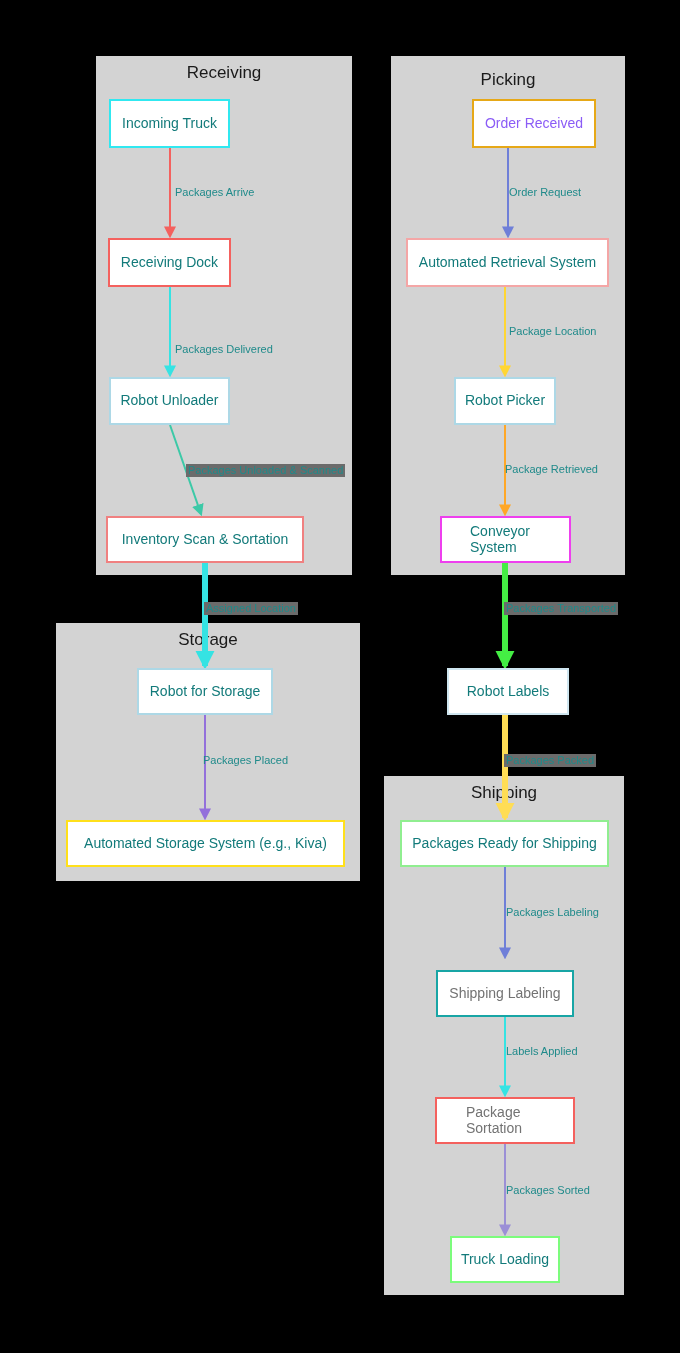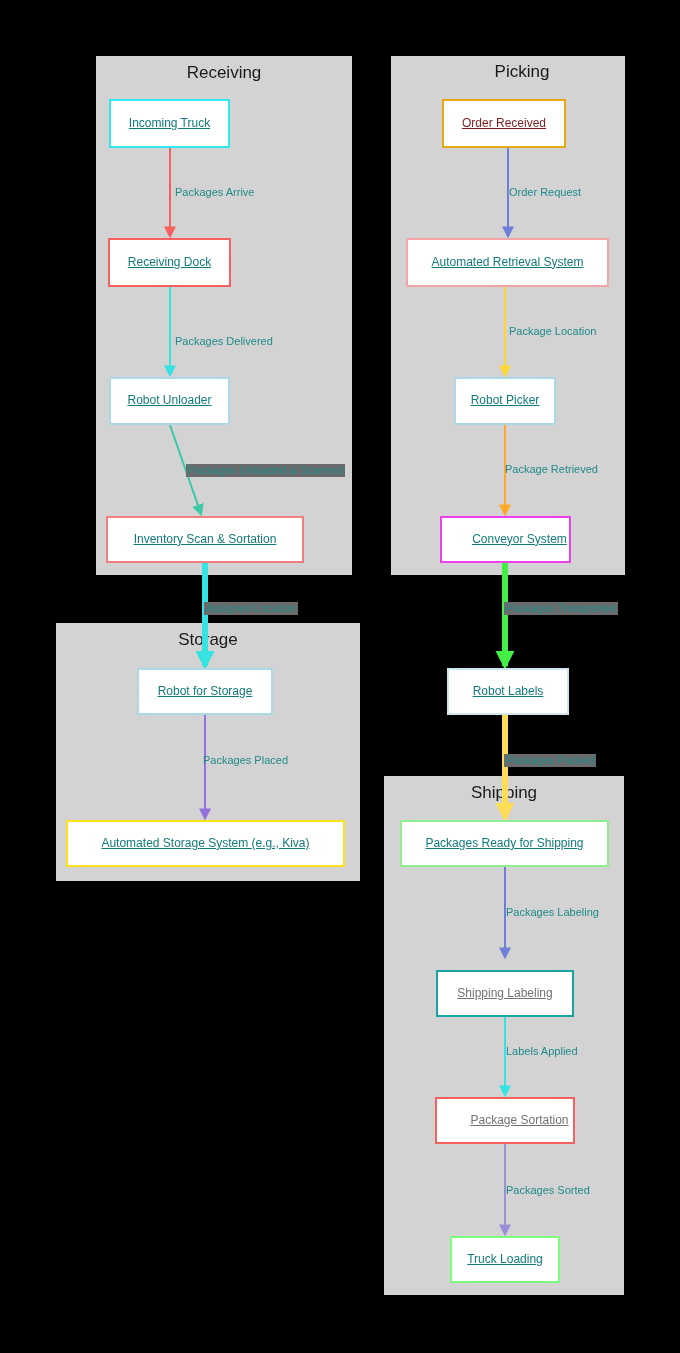--- a/index.html
+++ b/index.html
@@ -35,26 +35,25 @@
     font-family: "Liberation Sans", sans-serif;
     white-space: nowrap;
   }
   .node {
     position: absolute;
     background: #ffffff;
     box-sizing: border-box;
     display: flex;
     align-items: center;
     justify-content: center;
-    font-size: 12px;
+    font-size: 14px;
     color: #127a7a;
-    text-align: right;
+    text-align: left;
     line-height: 1.1;
     font-family: "Liberation Sans", sans-serif;
-    text-decoration: underline;
   }
   .edge-label {
     position: absolute;
     font-size: 11px;
     color: #1f8a8a;
     white-space: nowrap;
     font-family: "Liberation Sans", sans-serif;
     line-height: 1;
   }
   .edge-label.onpanel {
@@ -74,21 +73,21 @@
   }
 </style>
 </head>
 <body>
 
 <div id="canvas">
   <div id="panels">
       <div class="panel" style="left: 96px; top: 56px; width: 256px; height: 519px; background: rgb(211, 211, 211);"></div>
       <div class="panel-title" style="left: 96px; width: 256px; top: 63px;">Receiving</div>
       <div class="panel" style="left: 391px; top: 56px; width: 234px; height: 519px; background: rgb(211, 211, 211);"></div>
-      <div class="panel-title" style="left: 391px; width: 234px; top: 62px; padding-left: 14px;">Picking</div>
+      <div class="panel-title" style="left: 391px; width: 234px; top: 70px;">Picking</div>
       <div class="panel" style="left: 56px; top: 623px; width: 304px; height: 258px; background: rgb(211, 211, 211);"></div>
       <div class="panel-title" style="left: 56px; width: 304px; top: 630px;">Storage</div>
       <div class="panel" style="left: 384px; top: 776px; width: 240px; height: 519px; background: rgb(211, 211, 211);"></div>
       <div class="panel-title" style="left: 384px; width: 240px; top: 783px;">Shipping</div>
     </div>
   <svg class="arrows" id="arrows" viewBox="0 0 680 1353" xmlns="http://www.w3.org/2000/svg">
     <defs id="arrow-defs">
         <marker id="arrow-e1" viewBox="0 0 10 10" refX="8" refY="5" markerWidth="6" markerHeight="6" orient="auto-start-reverse" markerUnits="strokeWidth">
           <path d="M 0 0 L 10 5 L 0 10 z" fill="#f4615e"></path>
         </marker>
@@ -143,35 +142,35 @@
         <line x1="505" y1="867" x2="505" y2="957" stroke="#6f7fd8" stroke-width="2" marker-end="url(#arrow-e11)"></line>
         <line x1="505" y1="1006" x2="505" y2="1095" stroke="#35e3e3" stroke-width="2" marker-end="url(#arrow-e12)"></line>
         <line x1="505" y1="1144" x2="505" y2="1234" stroke="#9b8fd6" stroke-width="2" marker-end="url(#arrow-e13)"></line>
       </g>
   </svg>
   <div id="nodes">
       <div class="node" style="left: 109px; top: 99px; width: 121px; height: 49px; border: 2px solid rgb(48, 232, 240); color: rgb(18, 122, 122);">Incoming Truck</div>
       <div class="node" style="left: 108px; top: 238px; width: 123px; height: 49px; border: 2px solid rgb(244, 97, 94); color: rgb(18, 122, 122);">Receiving Dock</div>
       <div class="node" style="left: 109px; top: 377px; width: 121px; height: 48px; border: 2px solid rgb(173, 216, 230); color: rgb(18, 122, 122);">Robot Unloader</div>
       <div class="node" style="left: 106px; top: 516px; width: 198px; height: 47px; border: 2px solid rgb(240, 128, 128); color: rgb(18, 122, 122);">Inventory Scan &amp; Sortation</div>
-      <div class="node" style="left: 442px; top: 99px; width: 124px; height: 49px; border: 2px solid rgb(230, 168, 23); color: #7f1d1d;">Order Received</div>
+      <div class="node" style="left: 472px; top: 99px; width: 124px; height: 49px; border: 2px solid rgb(230, 168, 23); color: #8b5cf6;">Order Received</div>
       <div class="node" style="left: 406px; top: 238px; width: 203px; height: 49px; border: 2px solid rgb(244, 166, 166); color: rgb(18, 122, 122);">Automated Retrieval System</div>
       <div class="node" style="left: 454px; top: 377px; width: 102px; height: 48px; border: 2px solid rgb(173, 216, 230); color: rgb(18, 122, 122);">Robot Picker</div>
       <div class="node" style="left: 440px; top: 516px; width: 131px; height: 47px; border: 2px solid rgb(238, 63, 238); color: rgb(18, 122, 122); padding-left: 28px;">Conveyor System</div>
       <div class="node" style="left: 137px; top: 668px; width: 136px; height: 47px; border: 2px solid rgb(173, 216, 230); color: rgb(18, 122, 122);">Robot for Storage</div>
       <div class="node" style="left: 66px; top: 820px; width: 279px; height: 47px; border: 2px solid rgb(255, 224, 27); color: rgb(18, 122, 122);">Automated Storage System (e.g., Kiva)</div>
       <div class="node" style="left: 447px; top: 668px; width: 122px; height: 47px; border: 2px solid rgb(207, 230, 240); color: rgb(18, 122, 122);">Robot Labels</div>
       <div class="node" style="left: 400px; top: 820px; width: 209px; height: 47px; border: 2px solid rgb(144, 238, 144); color: rgb(18, 122, 122);">Packages Ready for Shipping</div>
       <div class="node" style="left: 436px; top: 970px; width: 138px; height: 47px; border: 2px solid rgb(24, 165, 165); color: #737373;">Shipping Labeling</div>
       <div class="node" style="left: 435px; top: 1097px; width: 140px; height: 47px; border: 2px solid rgb(244, 97, 94); color: #737373; padding-left: 29px;">Package Sortation</div>
       <div class="node" style="left: 450px; top: 1236px; width: 110px; height: 47px; border: 2px solid rgb(124, 252, 124); color: rgb(18, 122, 122);">Truck Loading</div>
     </div>
   <div id="edge-labels">
       <div class="edge-label onpanel" style="left: 175px; top: 187px; color: rgb(31, 138, 138);">Packages Arrive</div>
-      <div class="edge-label onpanel" style="left: 175px; top: 336px; color: rgb(31, 138, 138);">Packages Delivered</div>
+      <div class="edge-label onpanel" style="left: 175px; top: 344px; color: rgb(31, 138, 138);">Packages Delivered</div>
       <div class="edge-label offpanel" style="left: 186px; top: 464px; color: rgb(31, 138, 138);">Packages Unloaded &amp; Scanned</div>
       <div class="edge-label offpanel" style="left: 204px; top: 602px; color: rgb(31, 138, 138);">Assigned Location</div>
       <div class="edge-label onpanel" style="left: 203px; top: 755px; color: rgb(31, 138, 138);">Packages Placed</div>
       <div class="edge-label onpanel" style="left: 509px; top: 187px; color: rgb(31, 138, 138);">Order Request</div>
       <div class="edge-label onpanel" style="left: 509px; top: 326px; color: rgb(31, 138, 138);">Package Location</div>
       <div class="edge-label onpanel" style="left: 505px; top: 464px; color: rgb(31, 138, 138);">Package Retrieved</div>
       <div class="edge-label offpanel" style="left: 504px; top: 602px; color: rgb(31, 138, 138);">Packages Transported</div>
       <div class="edge-label offpanel" style="left: 504px; top: 754px; color: rgb(31, 138, 138);">Packages Packed</div>
       <div class="edge-label onpanel" style="left: 506px; top: 907px; color: rgb(31, 138, 138);">Packages Labeling</div>
       <div class="edge-label onpanel" style="left: 506px; top: 1046px; color: rgb(31, 138, 138); text-align: right;">Labels Applied</div>

